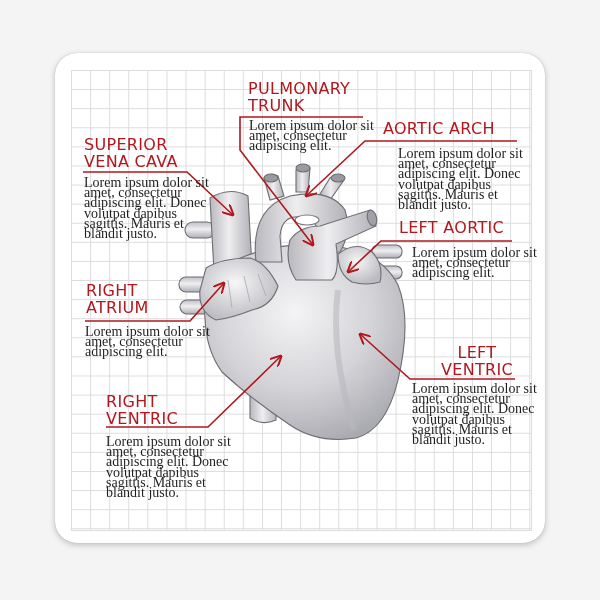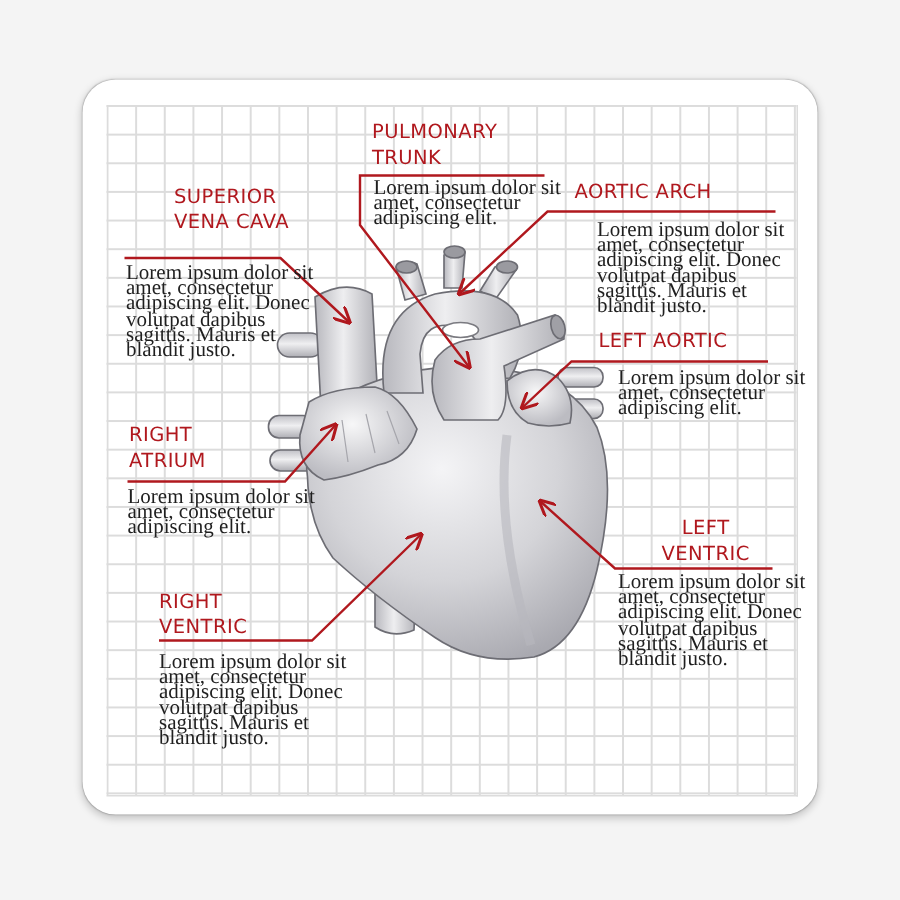--- a/index.html
+++ b/index.html
@@ -13,30 +13,30 @@
     position:absolute; left:71px; top:70px; width:460px; height:460px;
     background-image:
       linear-gradient(to right, #dcdcdc 1px, transparent 1px),
       linear-gradient(to bottom, #dcdcdc 1px, transparent 1px);
     background-size: 19.1px 19.1px;
     border-right:1px solid #dcdcdc; border-bottom:1px solid #dcdcdc;
   }
   svg.art { position:absolute; left:0; top:0; width:600px; height:600px; }
   .title {
     position:absolute; color:#b0181e; font-family:"DejaVu Sans", sans-serif;
-    font-size:13px; line-height:17px; letter-spacing:0.3px; white-space:pre-line;
+    font-size:16px; line-height:17px; letter-spacing:0.3px; white-space:pre-line;
     font-weight:normal;
   }
   .body {
     position:absolute; color:#1f1f1f; font-family:Liberation Serif, serif;
     font-size:14px; line-height:10.2px; white-space:pre-line;
   }
   .t-pulm { left:248px; top:80px; }
   .b-pulm { left:249px; top:121px; }
-  .t-svc  { left:84px;  top:123px;margin-left:32px; }
+  .t-svc  { left:84px;  top:136px; }
   .b-svc  { left:84px;  top:178px; }
   .t-aortic { left:383px; top:120px; }
   .b-aortic { left:398px; top:149px; }
   .t-la   { left:399px; top:219px; }
   .b-la   { left:412px; top:248px; }
   .t-ra   { left:86px;  top:282px; }
   .b-ra   { left:85px;  top:327px; }
   .t-lv   { left:441px; top:344px; text-align:center; }
   .b-lv   { left:412px; top:384px; }
   .t-rv   { left:106px; top:393px; }

